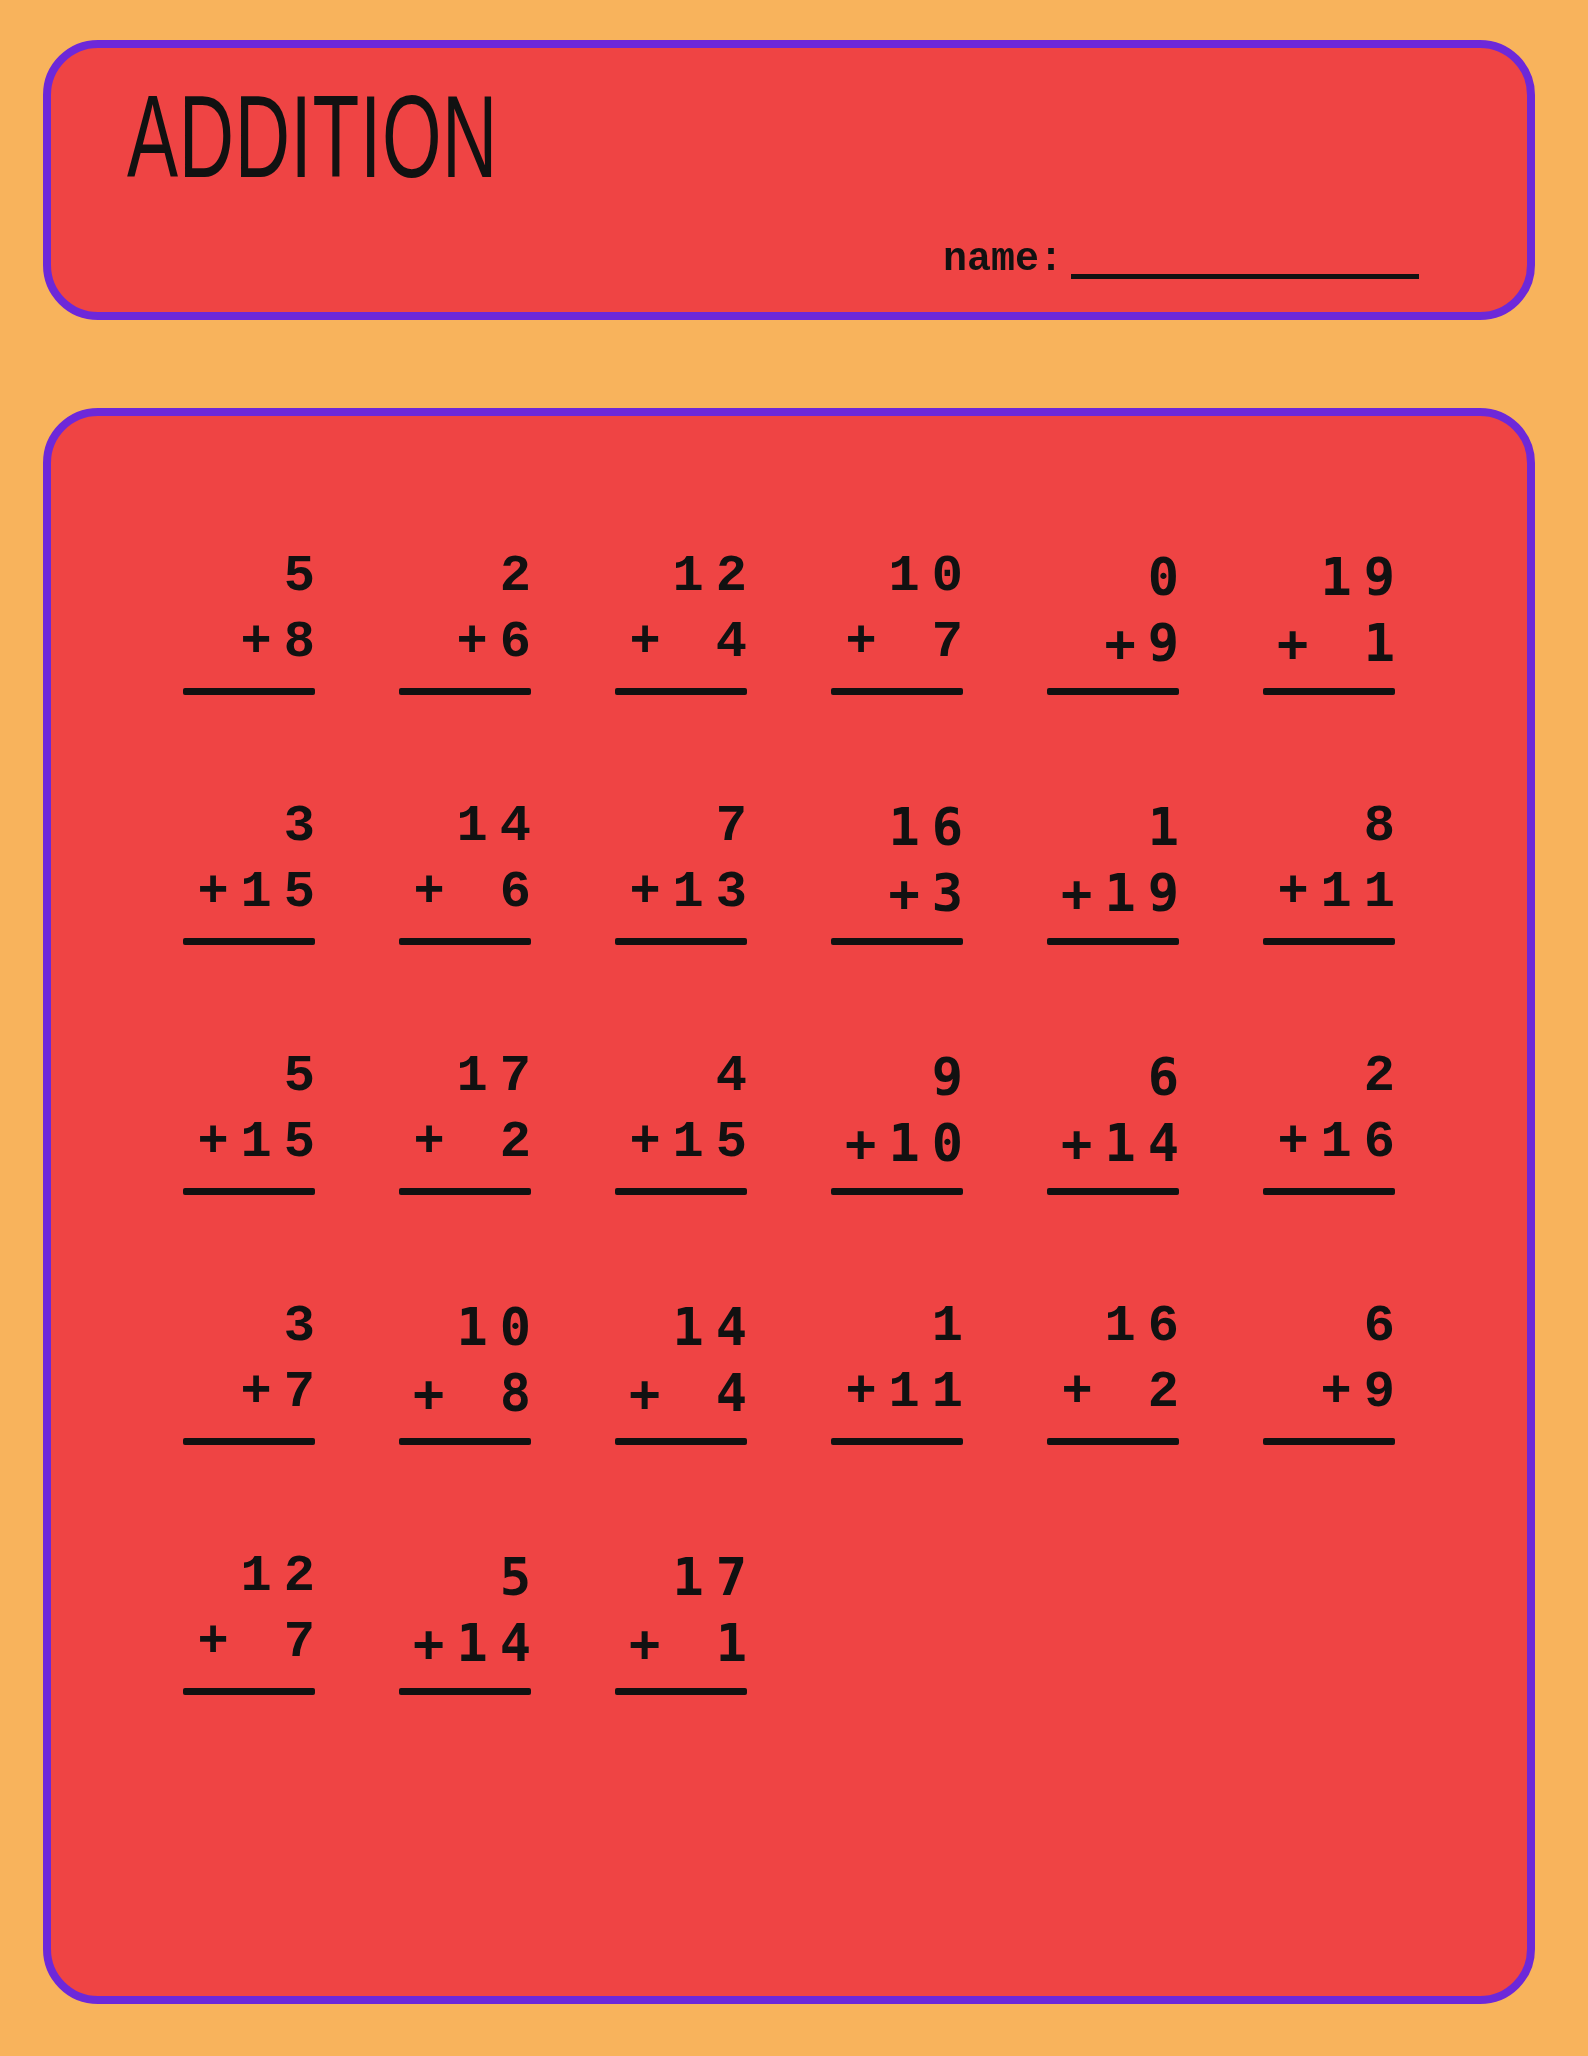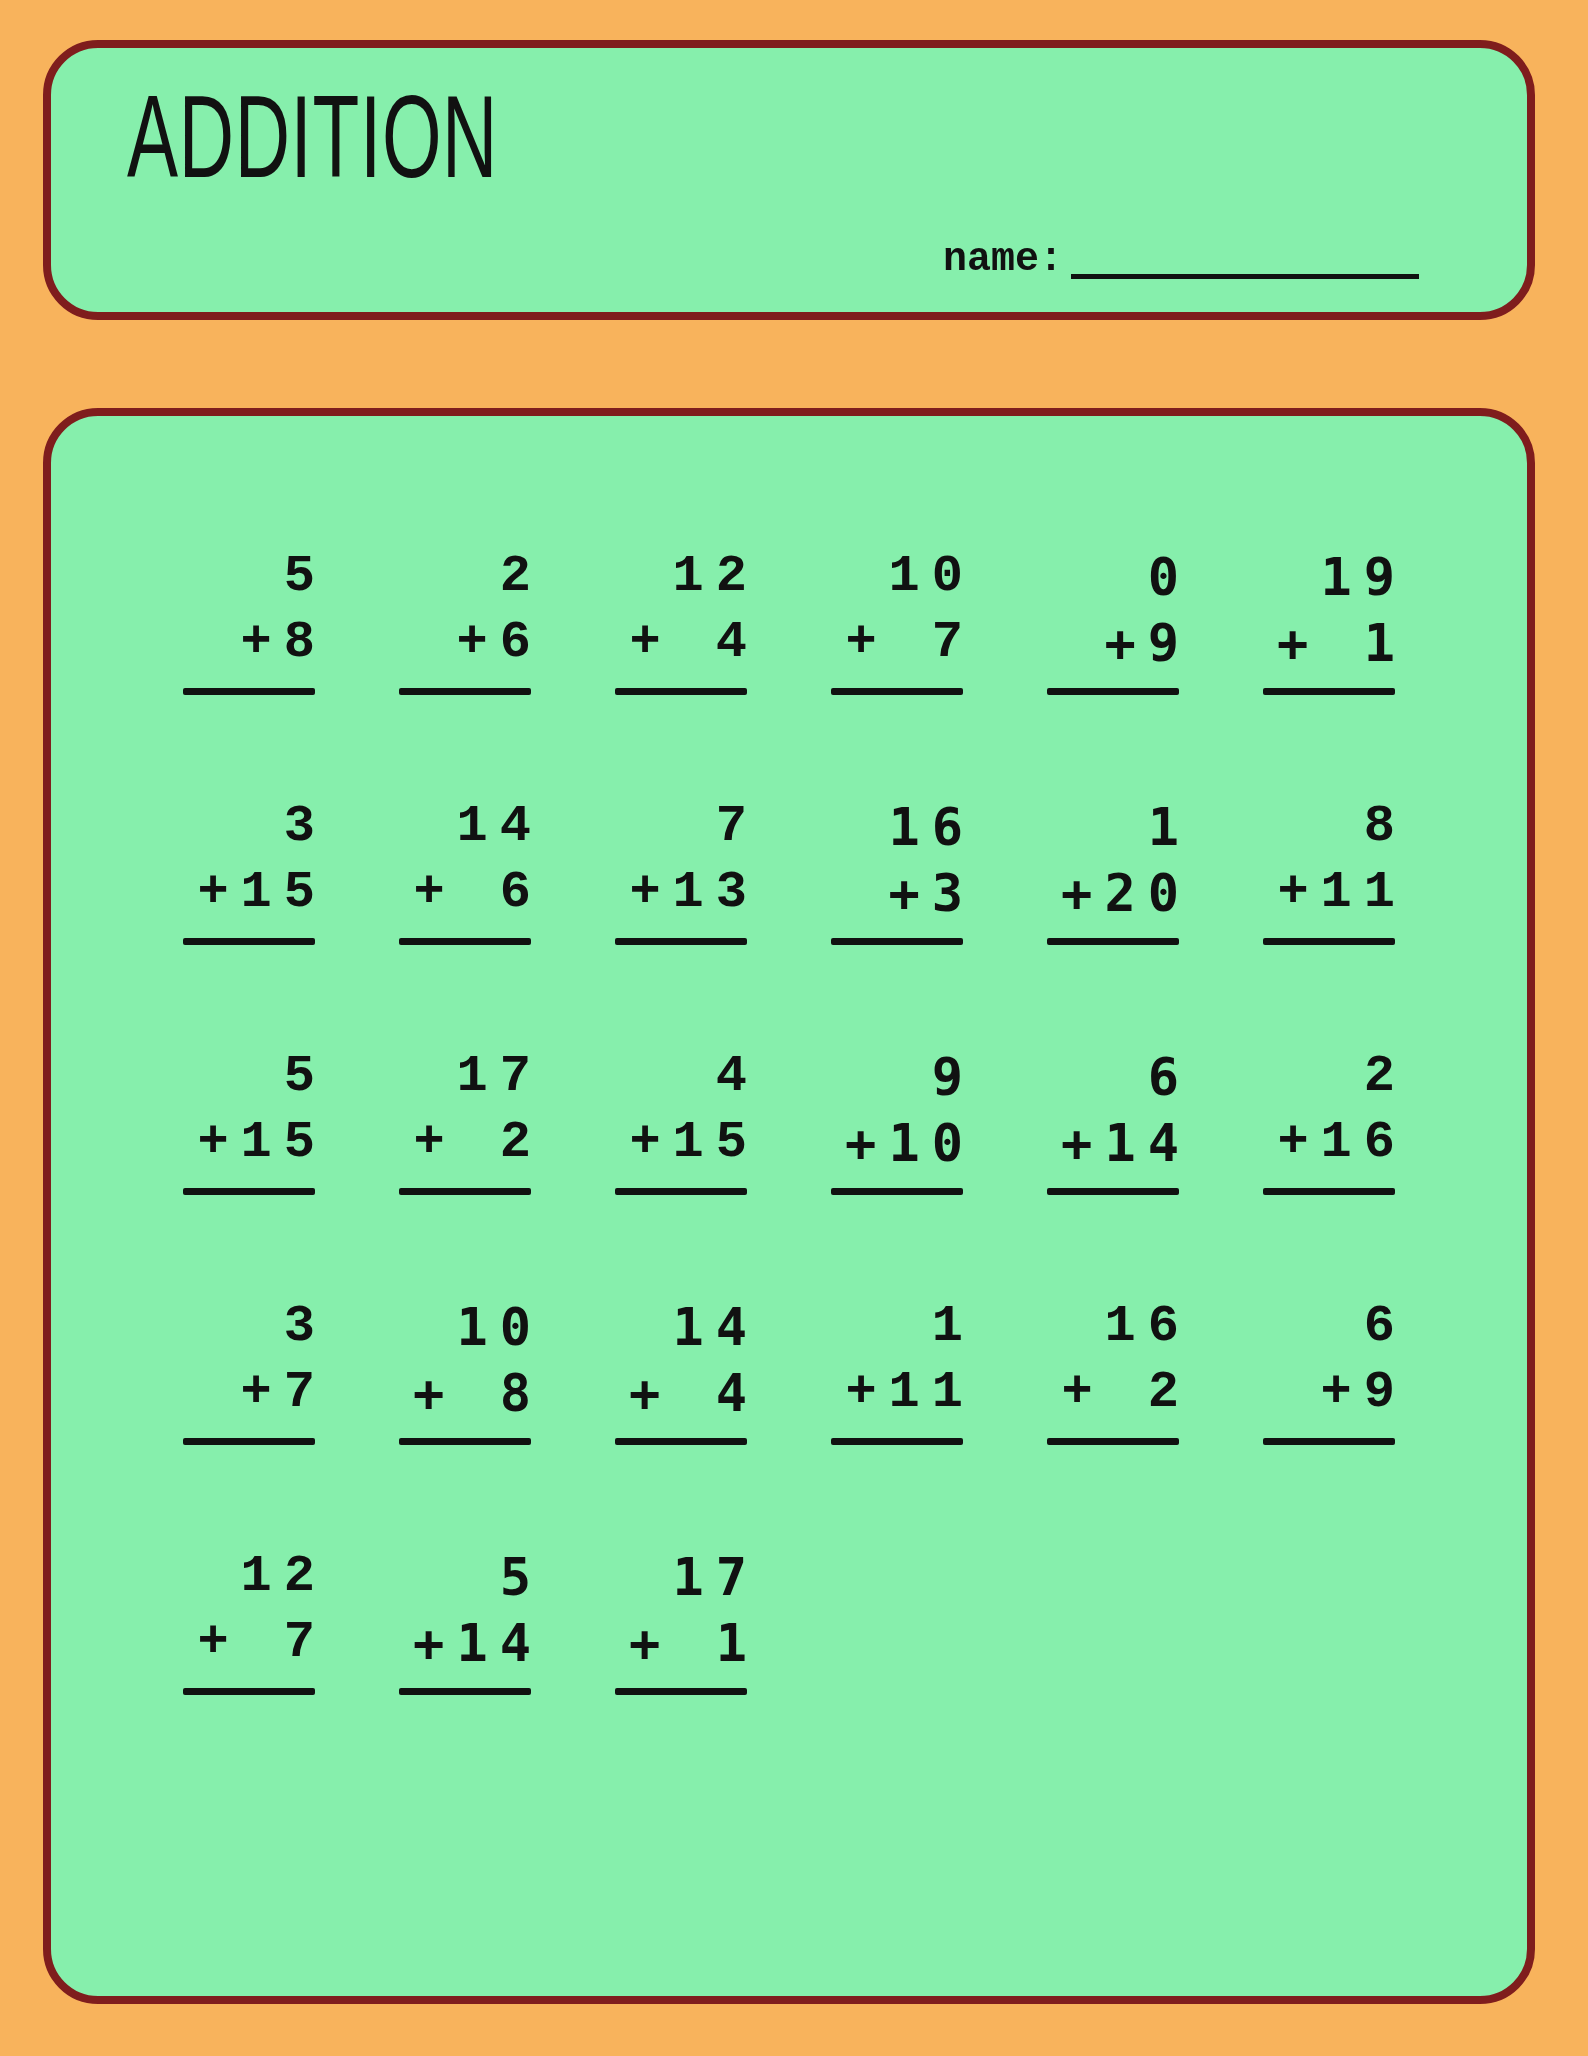--- a/index.html
+++ b/index.html
@@ -11,22 +11,22 @@
     height: 2056px;
     position: relative;
     background: #F8B35C;
     font-family: "Liberation Sans", sans-serif;
     overflow: hidden;
   }
   .card {
     position: absolute;
     left: 43px;
     width: 1476px;
-    background: #86efac;
-    border: 8px solid #7f1d1d;
+    background: #ef4444;
+    border: 8px solid #6d28d9;
     border-radius: 55px;
     box-sizing: content-box;
   }
   .card.header-card {
     top: 40px;
     height: 264px;
   }
   .card.problems-card {
     top: 408px;
     height: 1580px;
@@ -185,21 +185,21 @@
       <div class="cell font-round">
         <div class="problem">
           <div class="problem-text">16</div>
           <div class="problem-text">+3</div>
           <div class="answer-line"></div>
         </div>
       </div>
       <div class="cell font-round">
         <div class="problem">
           <div class="problem-text">1</div>
-          <div class="problem-text">+20</div>
+          <div class="problem-text">+19</div>
           <div class="answer-line"></div>
         </div>
       </div>
       <div class="cell font-type">
         <div class="problem">
           <div class="problem-text">8</div>
           <div class="problem-text">+11</div>
           <div class="answer-line"></div>
         </div>
       </div>

